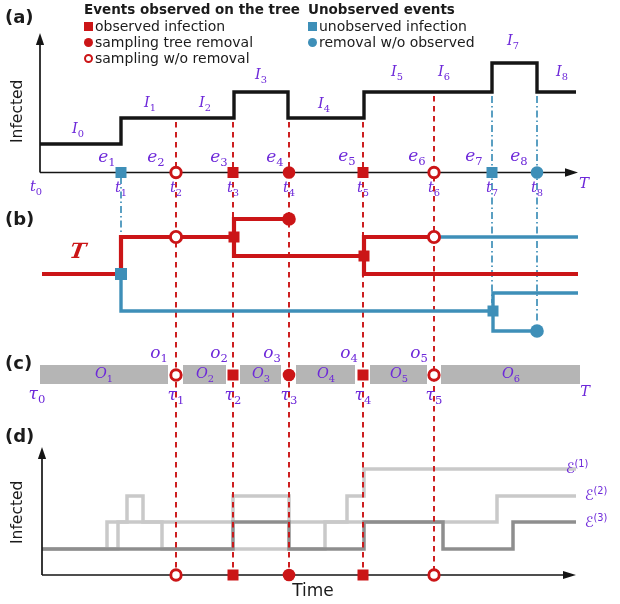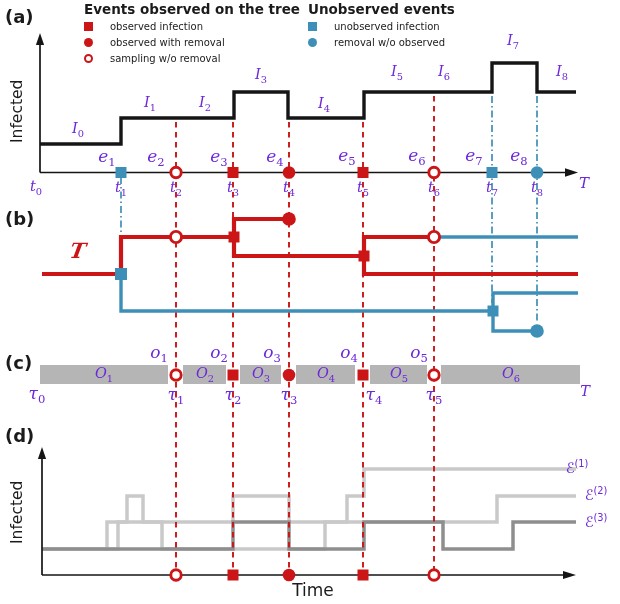--- a/index.html
+++ b/index.html
@@ -11,21 +11,21 @@
        font-style:italic;color:#6d28d9;line-height:1;white-space:nowrap;}
   .f15{font-size:15px}.f14{font-size:14.5px}.f13{font-size:17px}
   .lab sub{font-size:68%;font-style:normal;font-family:"DejaVu Serif",serif;}
   .lab sup{font-size:68%;}
   .scriptT{color:#cb1517;font:italic bold 21px "DejaVu Serif",serif;transform:translateX(-50%) skewX(-10deg);}
   .esc{font-family:"DejaVu Sans","DejaVu Serif",serif;font-style:normal;font-size:14.5px;}
   .vlab{position:absolute;writing-mode:vertical-rl;transform:rotate(180deg);
         font:15.5px "DejaVu Sans",sans-serif;text-align:center;color:#1b1b1b;}
   .leg{position:absolute;}
   .leg .t{font-weight:bold;font-size:13.5px;line-height:17px;}
-  .leg .row{display:flex;align-items:center;gap:17px;height:16px;font-size:10px;}
+  .leg .row{display:flex;align-items:center;gap:2px;height:16px;font-size:14px;}
   .mk{width:9px;height:9px;flex:0 0 auto;}
   .mk.sqr{background:#cb1517}.mk.sqb{background:#3e8fb8}
   .mk.cir{background:#cb1517;border-radius:50%}.mk.cib{background:#3e8fb8;border-radius:50%}
   .mk.cor{width:5px;height:5px;border:2.6px solid #cb1517;border-radius:50%;background:#fff}
   .timelab{position:absolute;transform:translateX(-50%);font:17px "DejaVu Sans",sans-serif;}
 </style>
 </head>
 <body>
 
 <div class="fig">
@@ -126,21 +126,21 @@
   </svg>
 
   <div class="leg" style="left:84px;top:1px">
     <div class="t">Events observed on the tree</div>
     <div class="row">
       <span class="mk sqr"></span>
       <span>observed infection</span>
     </div>
     <div class="row">
       <span class="mk cir"></span>
-      <span>observed with removal</span>
+      <span>sampling tree removal</span>
     </div>
     <div class="row">
       <span class="mk cor"></span>
       <span>sampling w/o removal</span>
     </div>
   </div>
   <div class="leg" style="left:308px;top:1px">
     <div class="t">Unobserved events</div>
     <div class="row">
       <span class="mk sqb"></span>
@@ -199,21 +199,21 @@
   <span class="lab f13" style="left:159px;top:344px"><span>o</span><sub>1</sub></span>
   <span class="lab f13" style="left:219px;top:344px"><span>o</span><sub>2</sub></span>
   <span class="lab f13" style="left:272px;top:344px"><span>o</span><sub>3</sub></span>
   <span class="lab f13" style="left:349px;top:344px"><span>o</span><sub>4</sub></span>
   <span class="lab f13" style="left:419px;top:344px"><span>o</span><sub>5</sub></span>
 
   <span class="lab f13" style="left:37px;top:385px"><span>τ</span><sub>0</sub></span>
   <span class="lab f13" style="left:176px;top:386px"><span>τ</span><sub>1</sub></span>
   <span class="lab f13" style="left:233px;top:386px"><span>τ</span><sub>2</sub></span>
   <span class="lab f13" style="left:289px;top:386px"><span>τ</span><sub>3</sub></span>
-  <span class="lab f13" style="left:374px;top:386px"><span>τ</span><sub>4</sub></span>
+  <span class="lab f13" style="left:363px;top:386px"><span>τ</span><sub>4</sub></span>
   <span class="lab f13" style="left:434px;top:386px"><span>τ</span><sub>5</sub></span>
   <span class="lab f14" style="left:585px;top:384px">T</span>
 
   <div class="ptag" style="left:5px;top:425px">(d)</div>
   <div class="vlab" style="left:8px;top:455px;height:115px">Infected</div>
   <span class="timelab" style="left:313px;top:580px">Time</span>
 
   <span class="lab esc" style="left:577px;top:459px"><span>ℰ</span><sup>(1)</sup></span>
   <span class="lab esc" style="left:596px;top:486px"><span>ℰ</span><sup>(2)</sup></span>
   <span class="lab esc" style="left:596px;top:513px"><span>ℰ</span><sup>(3)</sup></span>

